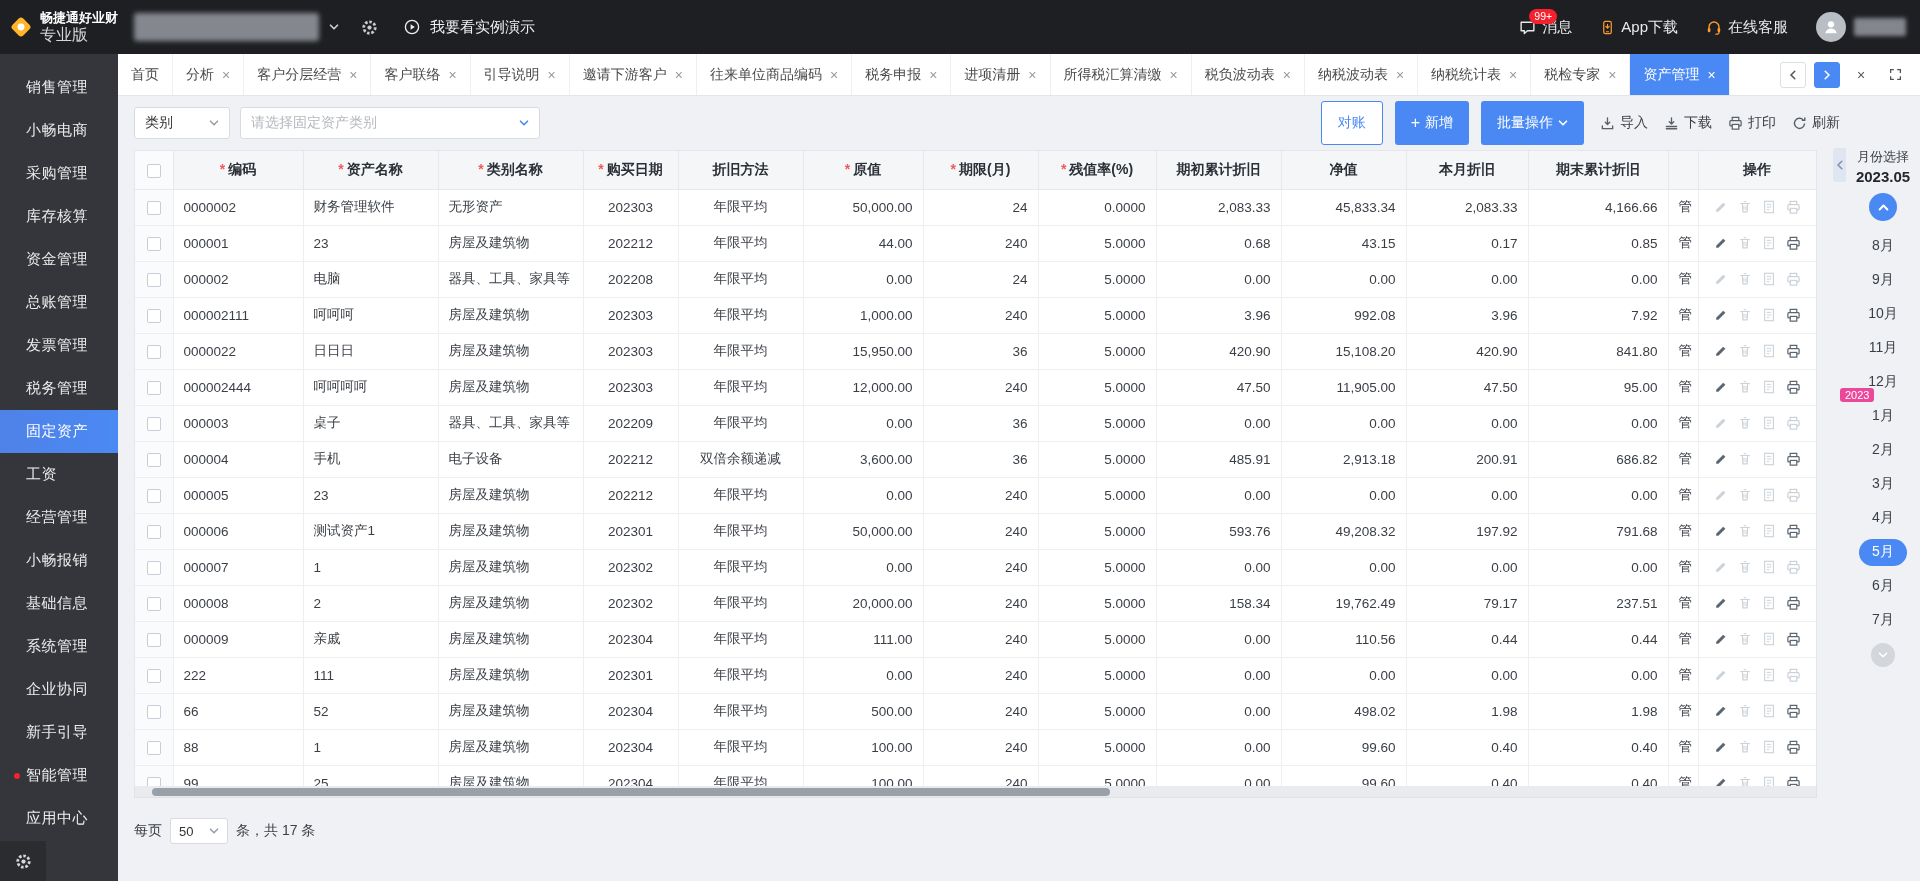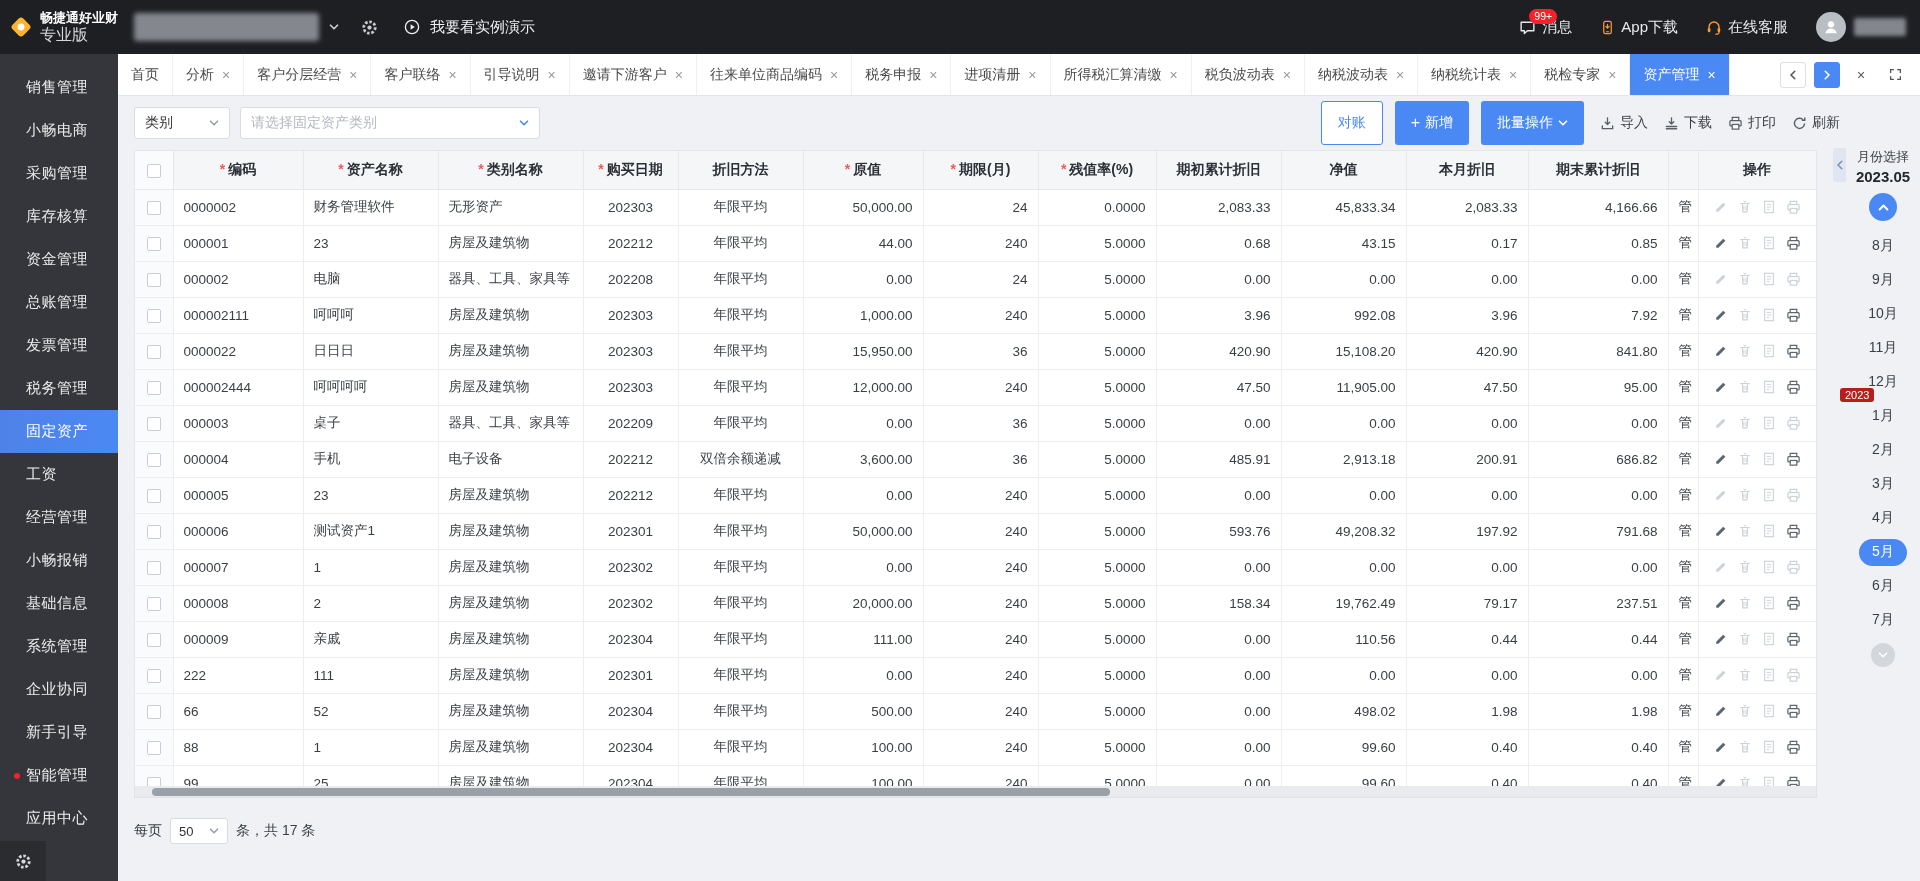--- a/index.html
+++ b/index.html
@@ -115,21 +115,21 @@
   .mp-current { font-size:15px; font-weight:bold; color:#23272e; margin-top:2px; }
   .mp-arrow { width:28px; height:28px; border-radius:50%; border:none; display:flex; align-items:center;
     justify-content:center; cursor:pointer; margin-top:8px; }
   .mp-arrow.up { background:#4a89f3; color:#fff; }
   .mp-arrow.down { background:#d3d6db; color:#fff; width:24px; height:24px; margin-top:6px; }
   .mp-months { display:flex; flex-direction:column; align-items:flex-end; margin-top:8px; }
   .mp-month { height:34px; display:flex; align-items:center; justify-content:center; font-size:14px;
     color:#3a3f46; cursor:pointer; }
   .mp-month span { display:flex; align-items:center; justify-content:center; width:48px; height:27px; }
   .mp-month.active span { background:#4a89f3; color:#fff; border-radius:14px; }
-  .mp-year-badge { position:absolute; left:-6px; top:248px; background:#b91c1c; color:#fff;
+  .mp-year-badge { position:absolute; left:-6px; top:248px; background:#ec4899; color:#fff;
     font-size:11px; padding:1px 5px; border-radius:3px; z-index:2; }
   .icn { display:inline-flex; }
 </style>
 </head>
 <body>
 
 <div class="app">
 
   <header class="topbar">
     <div class="logo">

